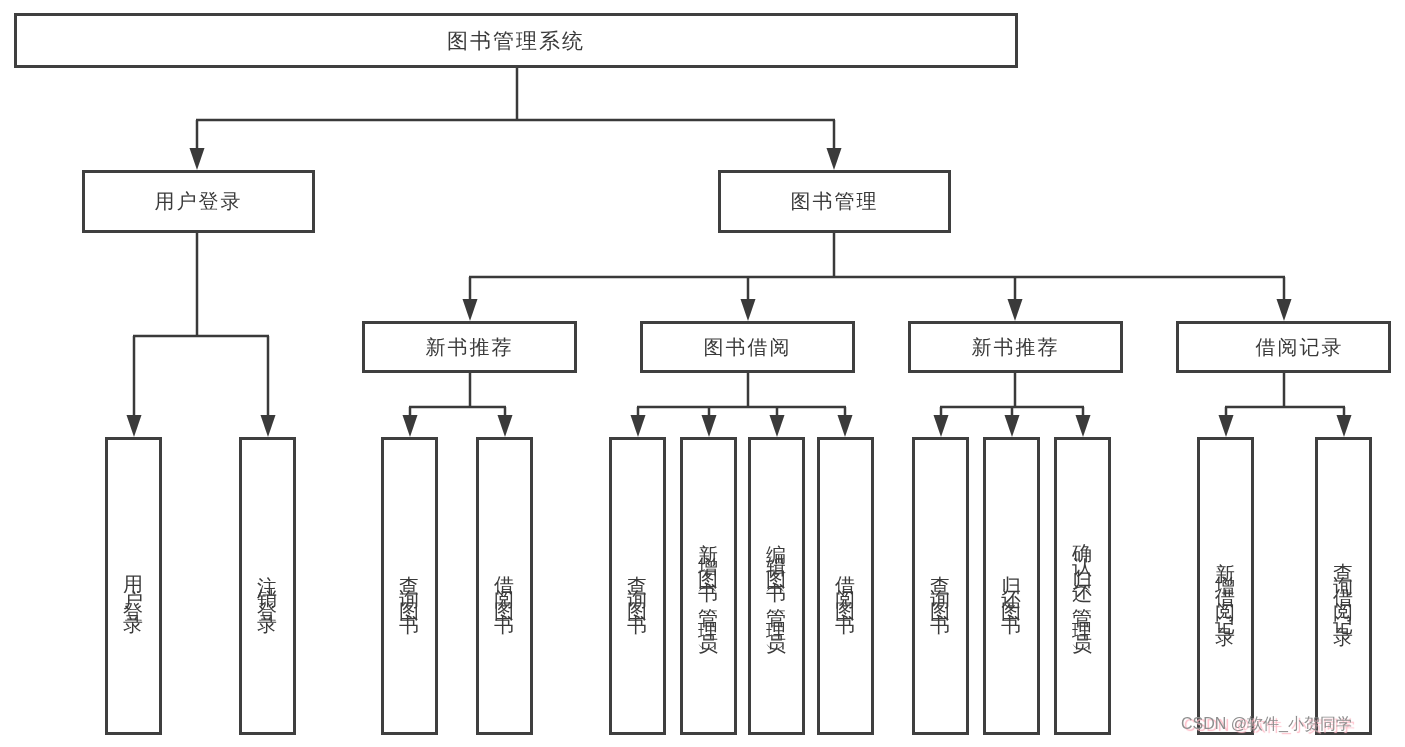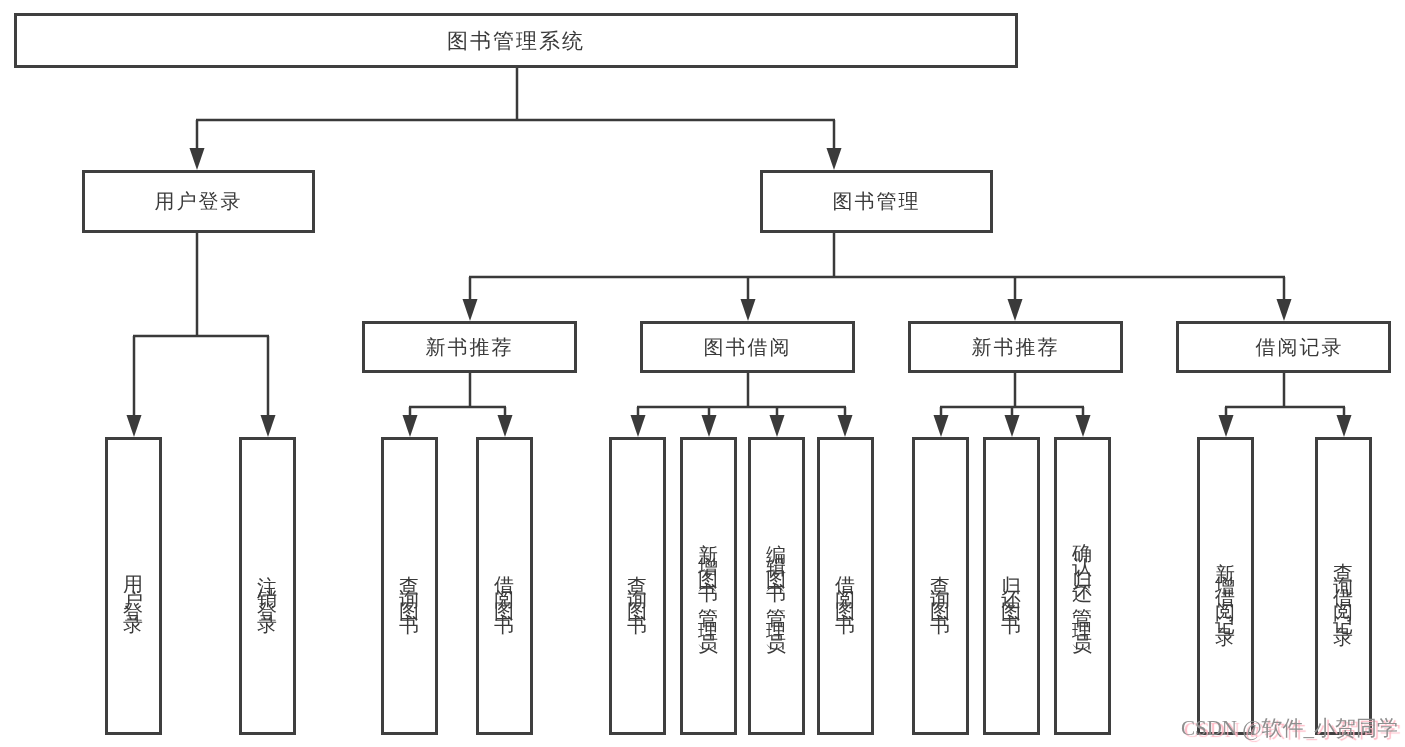--- a/index.html
+++ b/index.html
@@ -2,21 +2,21 @@
 <html><head>
 <meta charset="utf-8">
 <style>
   * { box-sizing: border-box; }
   html, body { margin: 0; padding: 0; background: #ffffff; }
   .stage {
     position: relative;
     width: 1405px;
     height: 747px;
     background: #ffffff;
-    font-family: Liberation Serif, serif;
+    font-family: Liberation Sans, sans-serif;
     color: #3a3a3a;
     overflow: hidden;
   }
   .wires { position: absolute; left: 0; top: 0; }
   .wires line { stroke: #3a3a3a; stroke-width: 2.5; }
   .wires polygon { fill: #3a3a3a; }
   .box {
     position: absolute;
     background: #ffffff;
     border: 3px solid #3f3f3f;
@@ -37,21 +37,21 @@
     text-orientation: mixed;
     font-size: 20px;
     line-height: 1;
     letter-spacing: 13px;
     color: #3a3a3a;
   }
   .watermark {
     position: absolute;
     left: 1181px;
     top: 714px;
-    font-size: 21px;
+    font-size: 16px;
     color: #8f8f8f;
     text-shadow: 3px 2px 1px #ffb9c5;
     white-space: nowrap;
     z-index: 5;
   }
 </style>
 </head>
 <body>
 
 <div class="stage">
@@ -118,21 +118,21 @@
     <polygon points="1336.5,415 1351.5,415 1344,437"></polygon>
   </svg>
 
   <div class="box h root" style="left:14px; top:13px; width:1004px; height:55px;">
     <span>图书管理系统</span>
   </div>
 
   <div class="box h" style="left:82px; top:170px; width:233px; height:63px;">
     <span>用户登录</span>
   </div>
-  <div class="box h" style="left:718px; top:170px; width:233px; height:63px;margin-left:42px;">
+  <div class="box h" style="left:718px; top:170px; width:233px; height:63px;">
     <span>图书管理</span>
   </div>
 
   <div class="box h" style="left:640px; top:321px; width:215px; height:52px;">
     <span>图书借阅</span>
   </div>
   <div class="box h" style="left:362px; top:321px; width:215px; height:52px;">
     <span>新书推荐</span>
   </div>
   <div class="box h" style="left:908px; top:321px; width:215px; height:52px;">

